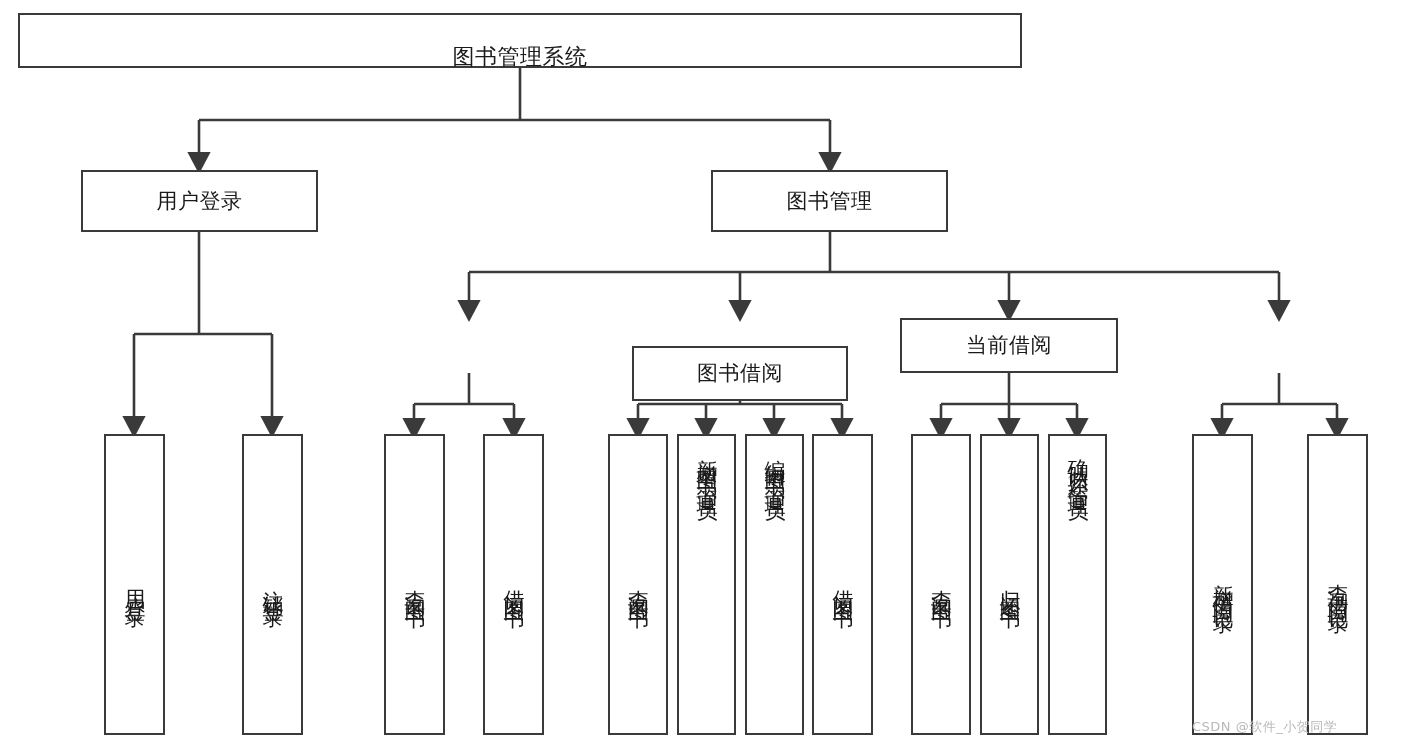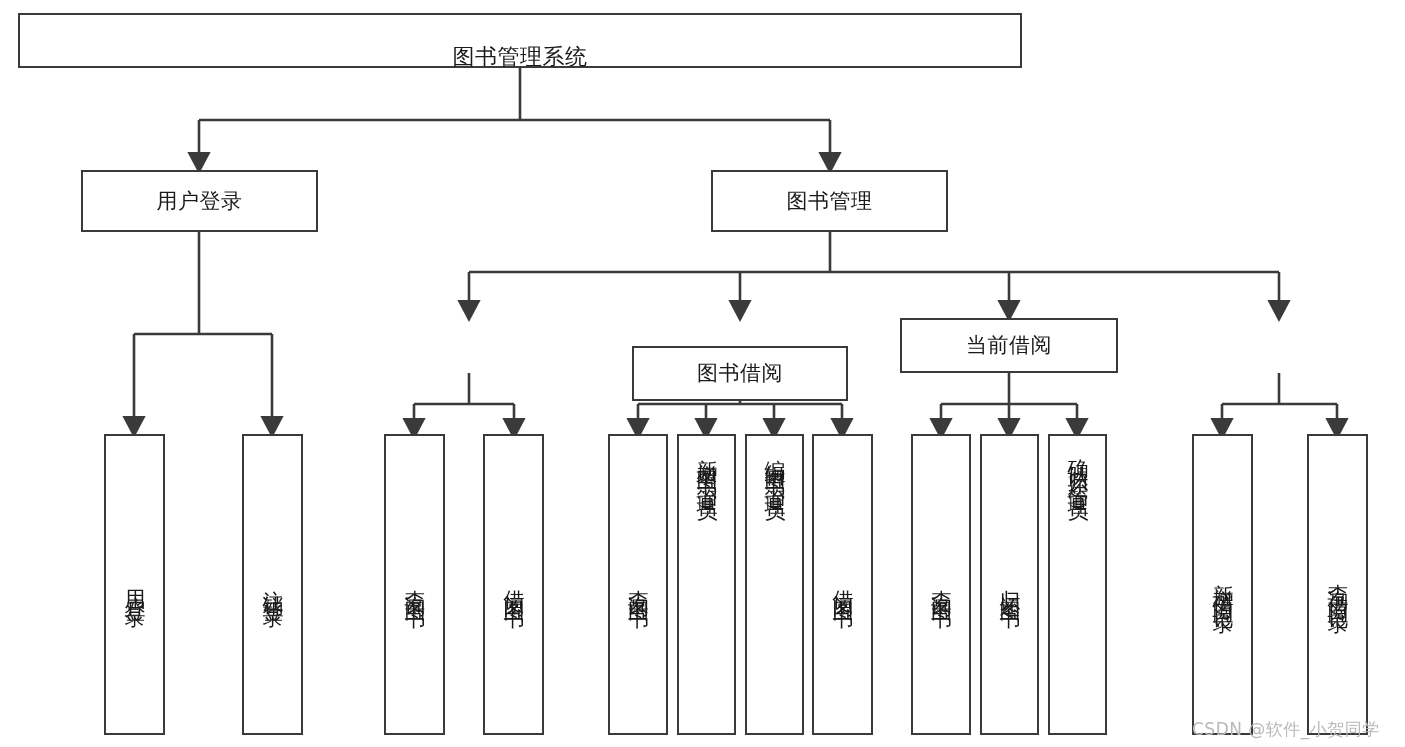--- a/index.html
+++ b/index.html
@@ -65,21 +65,21 @@
     letter-spacing: 6px;
     white-space: nowrap;
   }
   
   .node.vert.centered {
     align-items: center;
     padding-top: 0;
   }
   .watermark {
     position: absolute;
-    font-size: 17px;
+    font-size: 13px;
     color: #b9b9b9;
     white-space: nowrap;
     font-family: "DejaVu Sans", "Liberation Sans", sans-serif;
     letter-spacing: 0.5px;
   }
 </style>
 </head>
 <body>
 
 <div id="diagram-root">

